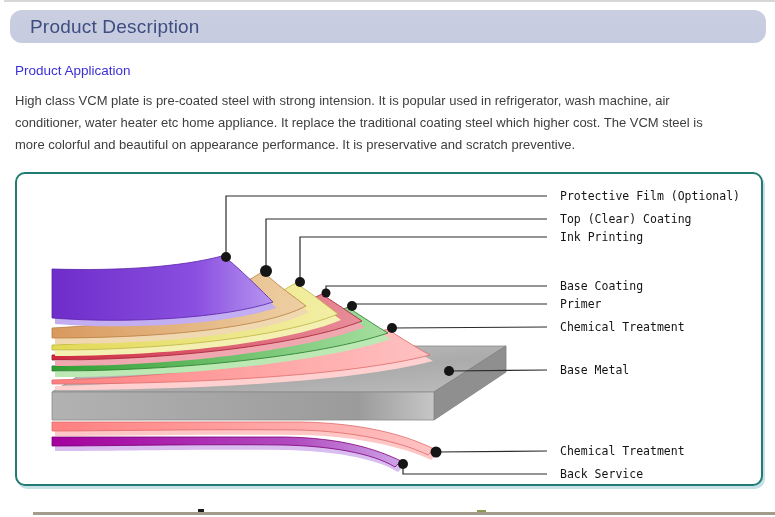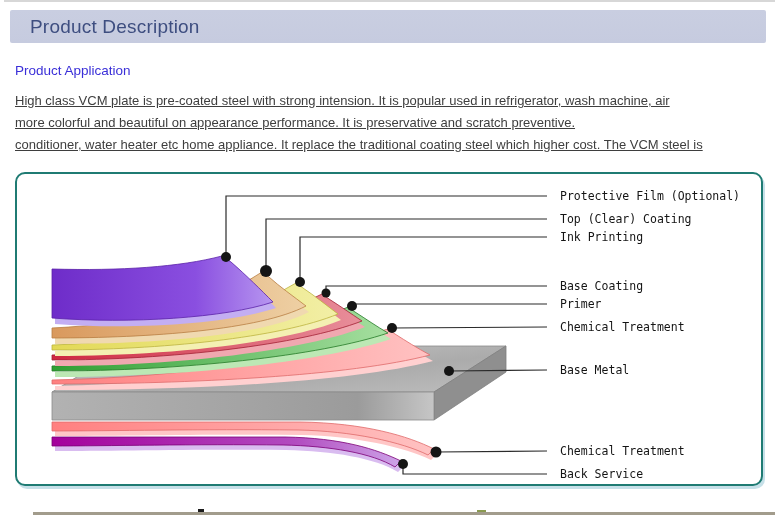--- a/index.html
+++ b/index.html
@@ -1,24 +1,24 @@
 <!DOCTYPE html>
 <html><head>
 <meta charset="utf-8">
 <style>
   html,body{margin:0;padding:0;background:#ffffff;}
   body{width:775px;height:517px;position:relative;overflow:hidden;
        font-family:"Liberation Sans",sans-serif;}
   .topline{position:absolute;left:4px;top:0;width:771px;height:2px;background:#d7d7d7;}
   .header-bar{position:absolute;left:10px;top:10px;width:756px;height:33px;
       background:linear-gradient(180deg,#c9cee1 0%,#c6cbdf 100%);
-      display:flex;align-items:center;border-radius:2px;}
+      display:flex;align-items:center;border-radius:12px;}
   .header-bar .title{padding-left:20px;font-size:19px;color:#3e4e80;letter-spacing:0.2px;}
   .app-heading{position:absolute;left:15px;top:63px;font-size:13.5px;font-weight:normal;color:#3a2fd8;}
-  .para{position:absolute;left:15px;top:90px;font-size:13px;color:#3e3e3e;text-decoration:underline;}
+  .para{position:absolute;left:15px;top:90px;font-size:13px;color:#3e3e3e;}
   .para .pline{height:22px;line-height:22px;white-space:nowrap;}
   .diagram-box{position:absolute;left:15px;top:172px;width:744px;height:310px;
       background:#ffffff;border:2px solid #1f7b73;border-radius:10px;
       box-shadow:2px 3px 0 #c6e0e8;}
   svg.diagram{position:absolute;left:0;top:0;pointer-events:none;}
   .diagram-label{font-family:"DejaVu Sans Mono",monospace;font-size:11.5px;fill:#141414;}
   .bottom-line{position:absolute;left:33px;top:512px;width:742px;height:3px;background:#a29c8c;}
   .mark-black{position:absolute;left:198px;top:509px;width:6px;height:3px;background:#1c1c1c;}
   .mark-green{position:absolute;left:477px;top:510px;width:9px;height:2px;background:#8a9a50;}
 </style>
@@ -28,22 +28,22 @@
 <div class="topline"></div>
 
 <div class="header-bar">
   <span class="title">Product Description</span>
 </div>
 
 <div class="app-heading">Product Application</div>
 
 <div class="para">
   <div class="pline">High class VCM plate is pre-coated steel with strong intension. It is popular used in refrigerator, wash machine, air</div>
+  <div class="pline">conditioner, water heater etc home appliance. It replace the traditional coating steel which higher cost. The VCM steel is</div>
   <div class="pline">more colorful and beautiful on appearance performance. It is preservative and scratch preventive.</div>
-  <div class="pline">conditioner, water heater etc home appliance. It replace the traditional coating steel which higher cost. The VCM steel is</div>
 </div>
 
 <div class="diagram-box"></div>
 
 <svg class="diagram" width="775" height="517" viewBox="0 0 775 517" xmlns="http://www.w3.org/2000/svg" xmlns:xlink="http://www.w3.org/1999/xlink">
   <defs>
     <linearGradient id="g-purple" x1="0" y1="0" x2="1" y2="0">
       <stop offset="0" stop-color="#6e2cc9"></stop>
         <stop offset="0.65" stop-color="#8a4fe0"></stop>
         <stop offset="1" stop-color="#b796f0"></stop>

